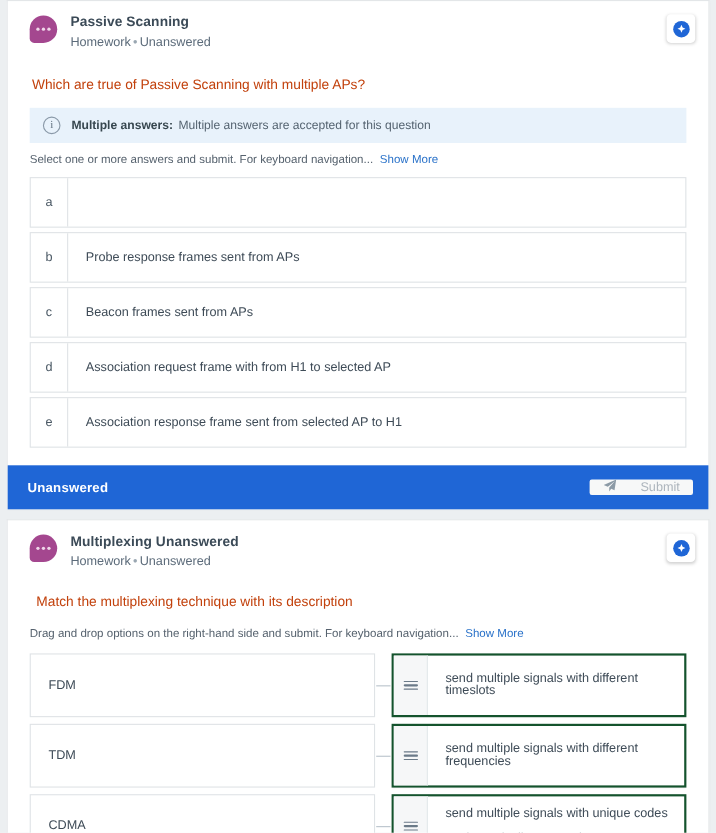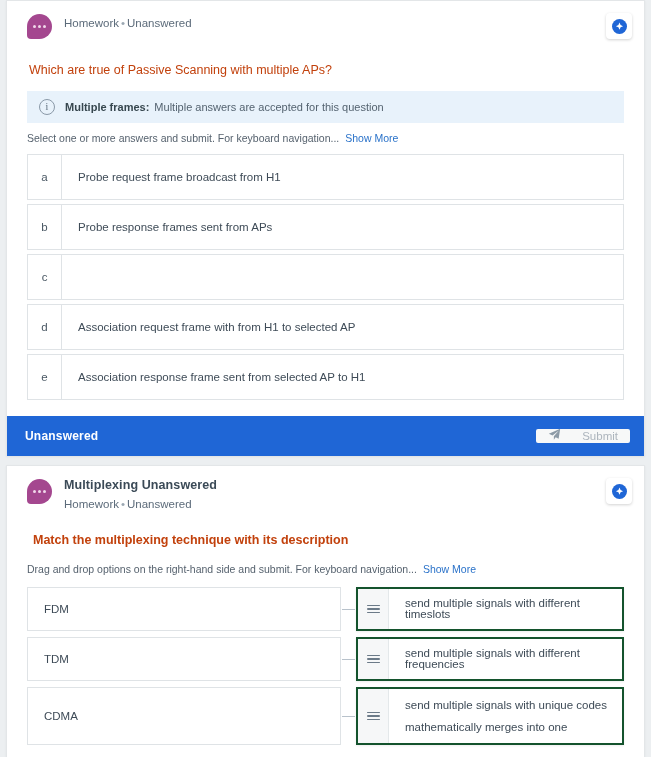--- a/index.html
+++ b/index.html
@@ -117,21 +117,20 @@
     font-size: 12.5px;
     color: #c2410c;
     margin-top: 22px;
     margin-bottom: 10px;
     padding-left: 2px;
   }
   .second .q-prompt {
     margin-top: 20px;
     margin-bottom: 6px;
     padding-left: 6px;
-    font-weight: bold;
   }
 
   
   .info-banner {
     background: #e8f2fb;
     display: flex;
     align-items: center;
     padding: 8px 12px;
     margin-top: 14px;
   }
@@ -241,21 +240,21 @@
     font-size: 11.5px;
     color: #adb5bd;
   }
 
   
   .match-list { padding-bottom: 6px; }
   .match-row {
     display: flex;
     align-items: stretch;
     margin-bottom: 6px;
-    height: 44px;
+    height: 58px;
   }
   .match-row.tall { height: 58px; }
   .match-left {
     width: 296px;
     flex: 0 0 296px;
     border: 1px solid #dfe3e6;
     background: #fff;
     display: flex;
     align-items: center;
     padding-left: 16px;
@@ -327,56 +326,57 @@
 
       <div class="q-header">
         <div class="avatar">
           <span class="dots">
               <i></i>
               <i></i>
               <i></i>
             </span>
         </div>
         <div class="q-headtext">
+          <div class="q-title">Passive Scanning</div>
           <div class="q-meta">
             <span>Homework</span><span class="sep">•</span><span>Unanswered</span>
           </div>
         </div>
         <div class="ai-btn">
           <span class="circ">
             <svg width="9" height="9" viewBox="0 0 10 10" aria-hidden="true">
               <path d="M5 0.6 L6.2 3.4 L9 4.6 L6.2 5.8 L5 8.6 L3.8 5.8 L1 4.6 L3.8 3.4 Z" fill="#ffffff"></path>
             </svg>
           </span>
         </div>
       </div>
 
       <div class="q-prompt">Which are true of Passive Scanning with multiple APs?</div>
 
       <div class="info-banner">
         <div class="i-icon">i</div>
-        <span class="i-strong">Multiple frames:</span>
+        <span class="i-strong">Multiple answers:</span>
         <span class="i-text">Multiple answers are accepted for this question</span>
       </div>
 
       <div class="helper">
         <span>Select one or more answers and submit. For keyboard navigation...</span><span class="show-more">Show More</span>
       </div>
 
       <div class="options">
         <div class="option-row">
           <div class="option-letter">a</div>
-          <div class="option-text">Probe request frame broadcast from H1</div>
         </div>
         <div class="option-row">
           <div class="option-letter">b</div>
           <div class="option-text">Probe response frames sent from APs</div>
         </div>
         <div class="option-row">
           <div class="option-letter">c</div>
+          <div class="option-text">Beacon frames sent from APs</div>
         </div>
         <div class="option-row">
           <div class="option-letter">d</div>
           <div class="option-text">Association request frame with from H1 to selected AP</div>
         </div>
         <div class="option-row">
           <div class="option-letter">e</div>
           <div class="option-text">Association response frame sent from selected AP to H1</div>
         </div>
       </div>

